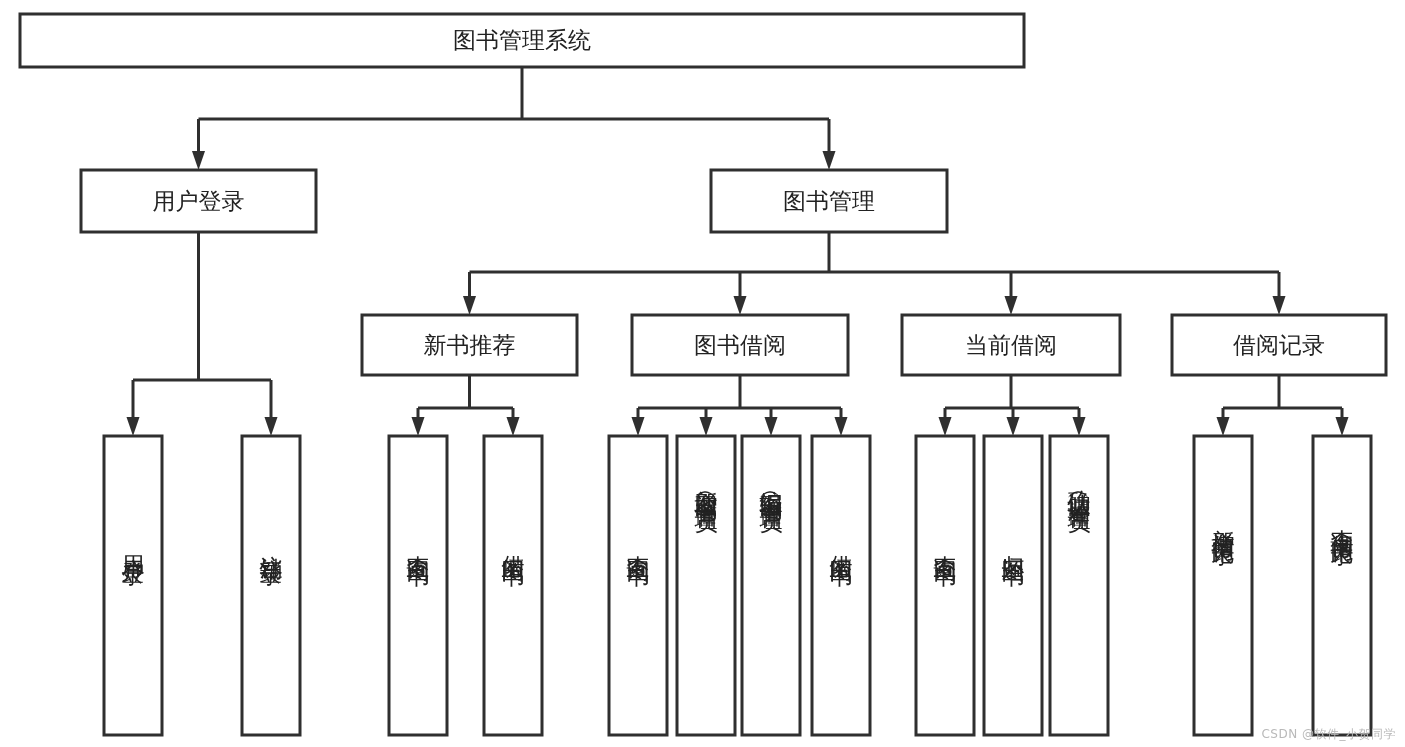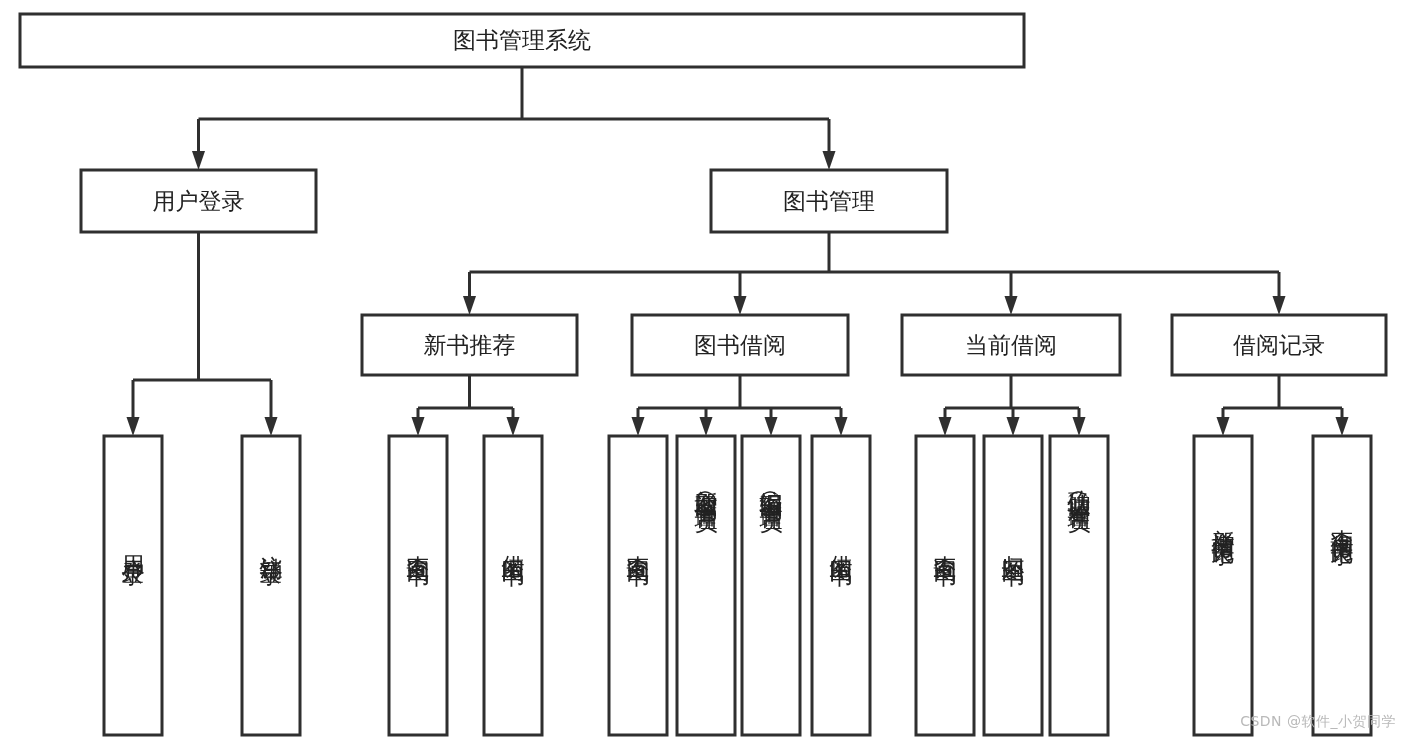--- a/index.html
+++ b/index.html
@@ -63,23 +63,23 @@
     font-family: "DejaVu Sans", "Liberation Sans", sans-serif;
     font-size: 23px;
     line-height: 1;
     letter-spacing: 3px;
     color: #222222;
     white-space: nowrap;
   }
   #watermark {
     position: absolute;
     right: 9px;
-    bottom: 16px;
-    font-family: "DejaVu Sans", "Liberation Sans", sans-serif;
-    font-size: 14px;
+    bottom: 4px;
+    font-family: "DejaVu Sans", "Liberation Sans", sans-serif;
+    font-size: 12px;
     color: #b9b9b9;
     letter-spacing: 0.5px;
     white-space: nowrap;
   }
 </style>
 </head>
 <body>
 
 <div id="diagram-root">
 

